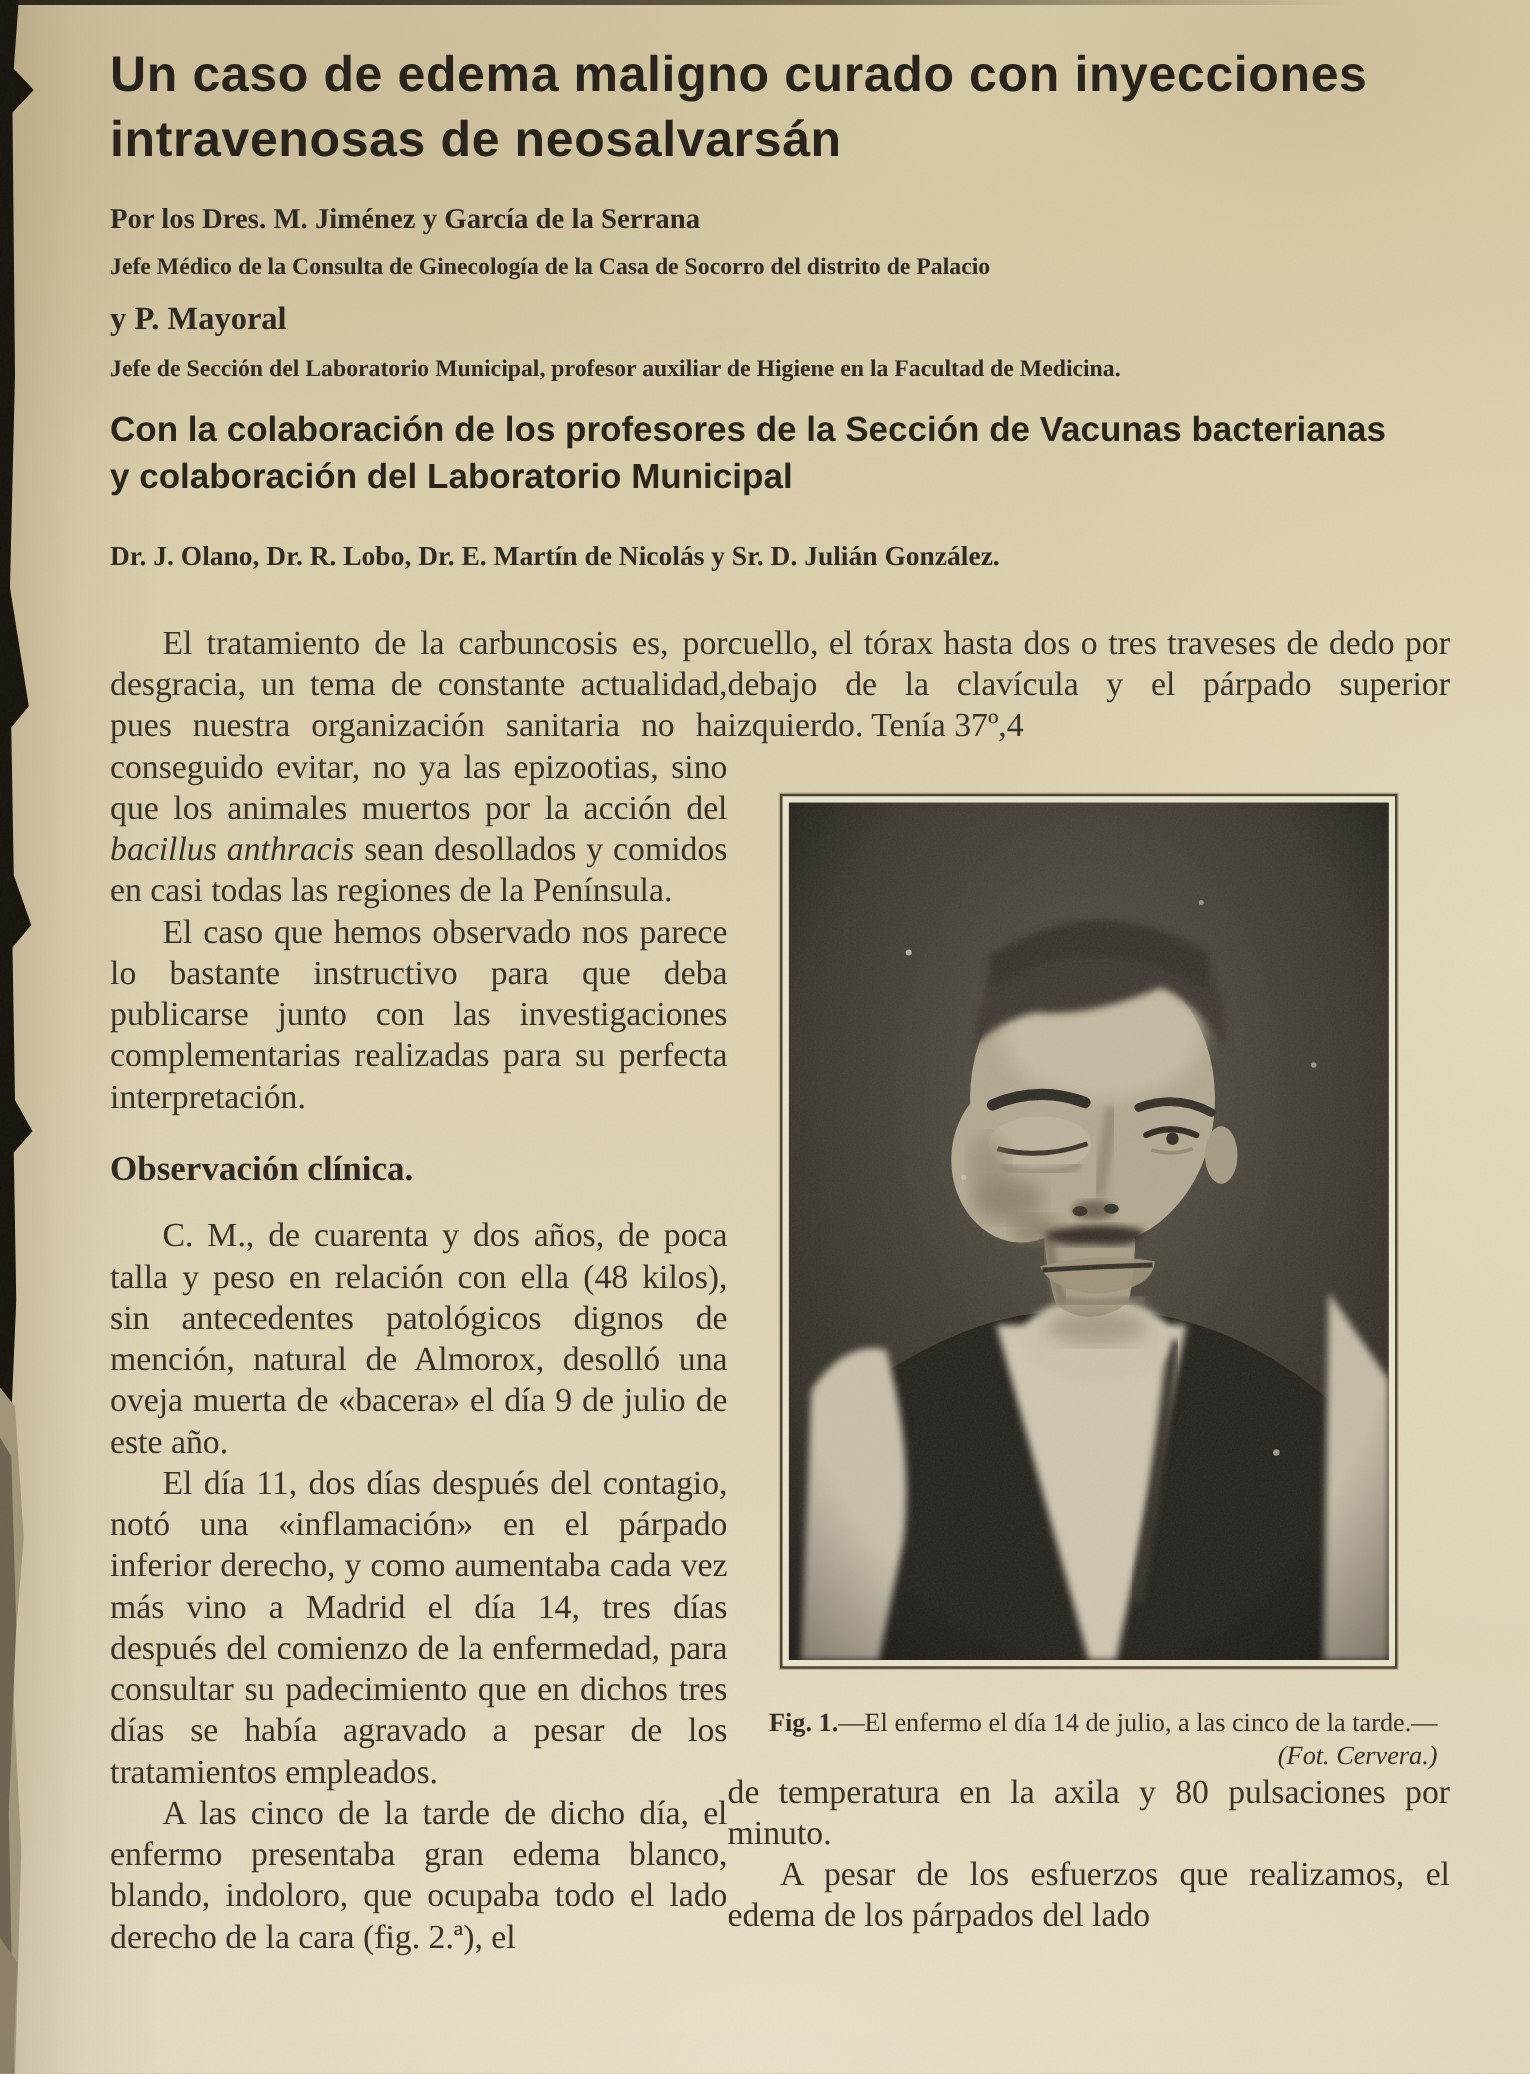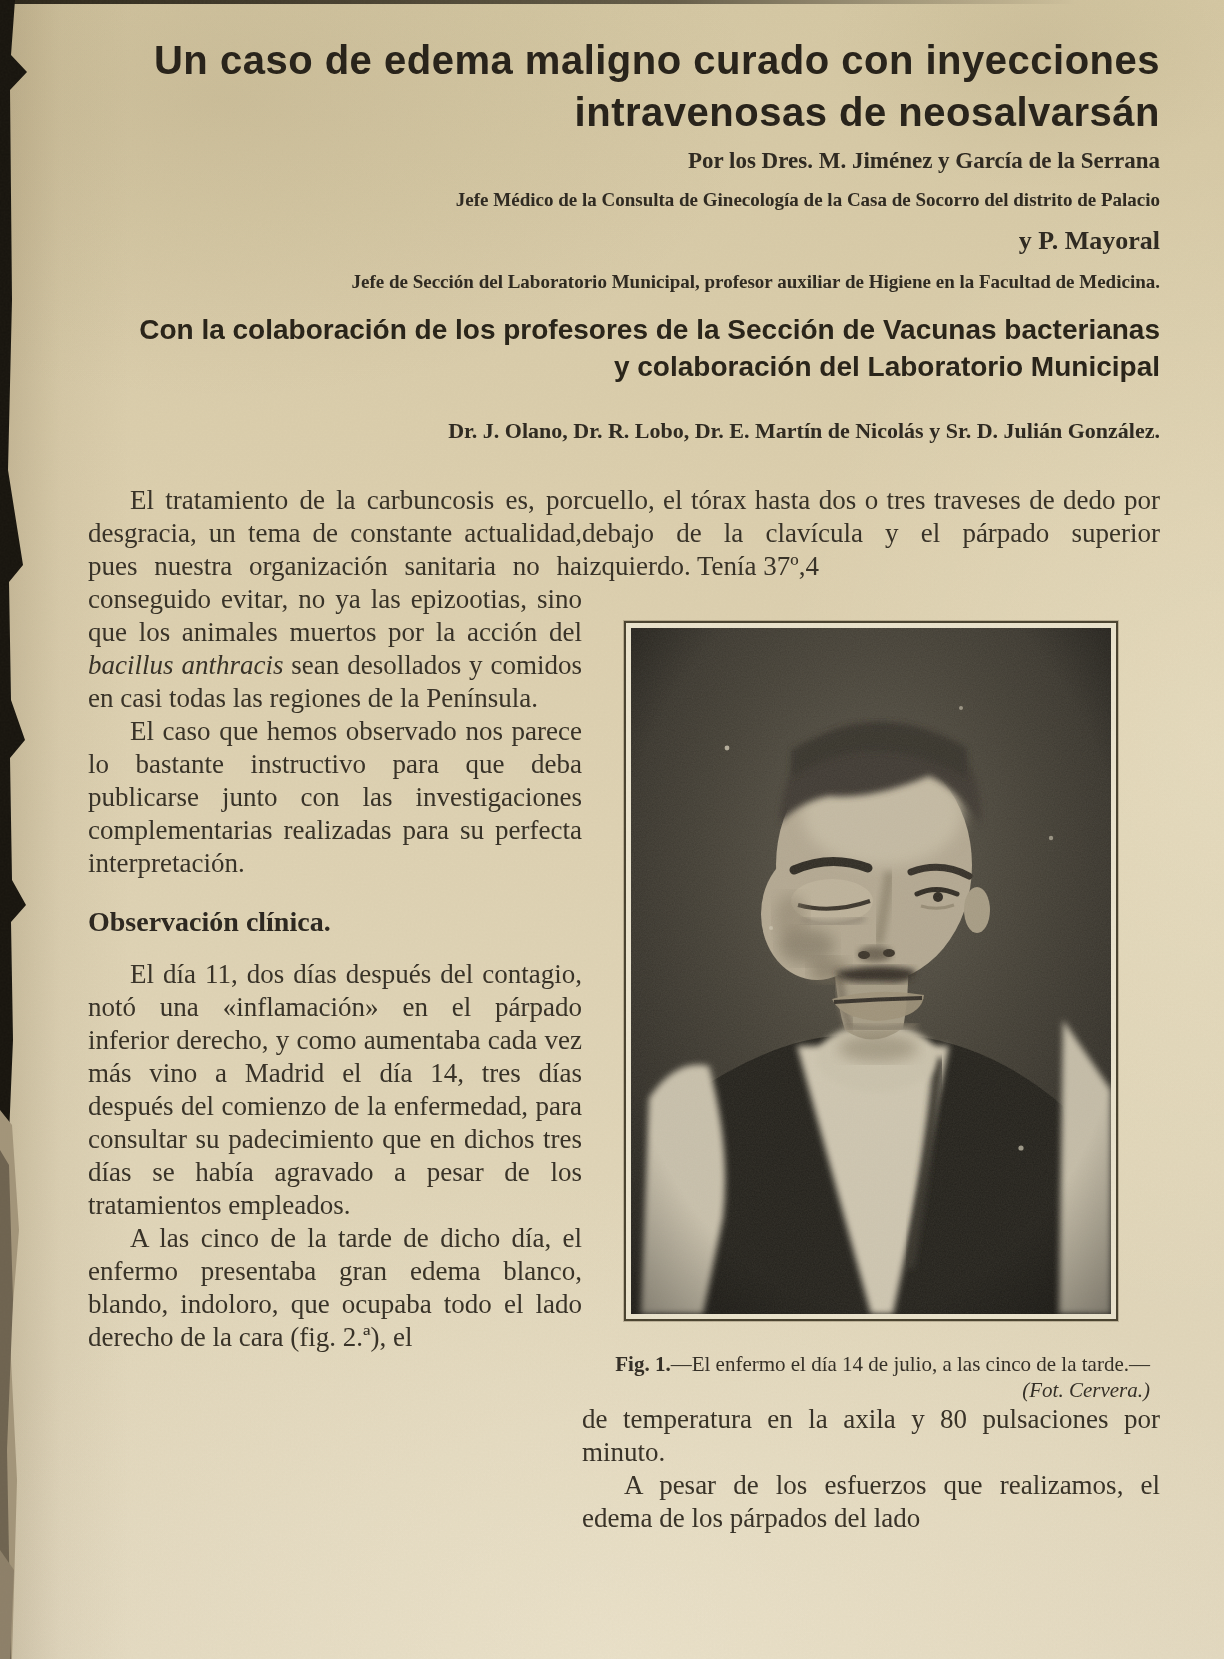--- a/index.html
+++ b/index.html
@@ -14,23 +14,23 @@
       linear-gradient(90deg, rgba(90,70,40,0.20), rgba(90,70,40,0.05) 60px, rgba(90,70,40,0.0) 130px),
       linear-gradient(180deg, #d5c8a4 0%, #dccfae 30%, #e0d5b8 70%, #e2d8bf 100%);
     font-family:"Liberation Serif", serif;
   }
   .top-edge{position:absolute;top:0;left:0;width:100%;height:4px;
     background:linear-gradient(90deg, rgba(26,21,12,.9) 0%, rgba(26,21,12,.6) 55%, rgba(26,21,12,0) 88%);}
   .torn-edge{position:absolute;top:0;left:0;width:32px;height:1659px;}
   .page-grain{position:absolute;inset:0;pointer-events:none;opacity:.55;}
   .content{position:relative;padding:34px 64px 0 88px;color:#342e26;}
 
-  header{text-align:right;}
+  header{text-align:left;}
   .title{font:700 40px/1.30 "Liberation Sans", sans-serif;color:#262119;letter-spacing:.5px;margin:0;}
-  .byline{font-weight:700;font-size:23px;margin-top:10px;color:#2d2820;}
+  .byline{font-weight:700;font-size:23px;margin-top:24px;color:#2d2820;}
   .affil{font-weight:700;font-size:19px;margin-top:15px;color:#2d2820;}
   .byline2{font-weight:700;font-size:26px;margin-top:15px;color:#2d2820;}
   .collab{font:700 28px/1.32 "Liberation Sans", sans-serif;margin-top:19px;color:#272218;}
   .names{font-weight:700;font-size:22px;margin-top:32px;color:#2d2820;}
 
   .columns{display:flex;margin-top:40px;}
   .col-left{flex:0 0 494px;width:494px;}
   .col-right{flex:1;min-width:0;}
   p.body{font-size:27px;line-height:33px;text-align:justify;margin:0;color:#363026;}
   p.indent{text-indent:42px;}
@@ -76,20 +76,21 @@
       </div>
       <div class="names">Dr. J. Olano, Dr. R. Lobo, Dr. E. Martín de Nicolás y Sr. D. Julián González.</div>
     </header>
 
     <main class="columns">
 
       <section class="col-left">
         <p class="body indent"><span>El tratamiento de la carbuncosis es, por desgracia, un tema de constante actualidad, pues nuestra organización sanitaria no ha conseguido evitar, no ya las epizootias, sino que los animales muertos por la acción del </span><em class="latin">bacillus anthracis</em><span> sean desollados y comidos en casi todas las regiones de la Península.</span></p>
         <p class="body indent">El caso que hemos observado nos parece lo bastante instructivo para que deba publicarse junto con las investigaciones complementarias realizadas para su perfecta interpretación.</p>
         <h2 class="section-heading">Observación clínica.</h2>
+        <p class="body indent">C. M., de cuarenta y dos años, de poca talla y peso en relación con ella (48 kilos), sin antecedentes patológicos dignos de mención, natural de Almorox, desolló una oveja muerta de «bacera» el día 9 de julio de este año.</p>
         <p class="body indent">El día 11, dos días después del contagio, notó una «inflamación» en el párpado inferior derecho, y como aumentaba cada vez más vino a Madrid el día 14, tres días después del comienzo de la enfermedad, para consultar su padecimiento que en dichos tres días se había agravado a pesar de los tratamientos empleados.</p>
         <p class="body indent">A las cinco de la tarde de dicho día, el enfermo presentaba gran edema blanco, blando, indoloro, que ocupaba todo el lado derecho de la cara (fig. 2.ª), el</p>
       </section>
 
       <section class="col-right">
         <p class="body">cuello, el tórax hasta dos o tres traveses de dedo por debajo de la clavícula y el párpado superior izquierdo. Tenía 37º,4</p>
 
         <figure>
           <div class="photo-frame">
 

